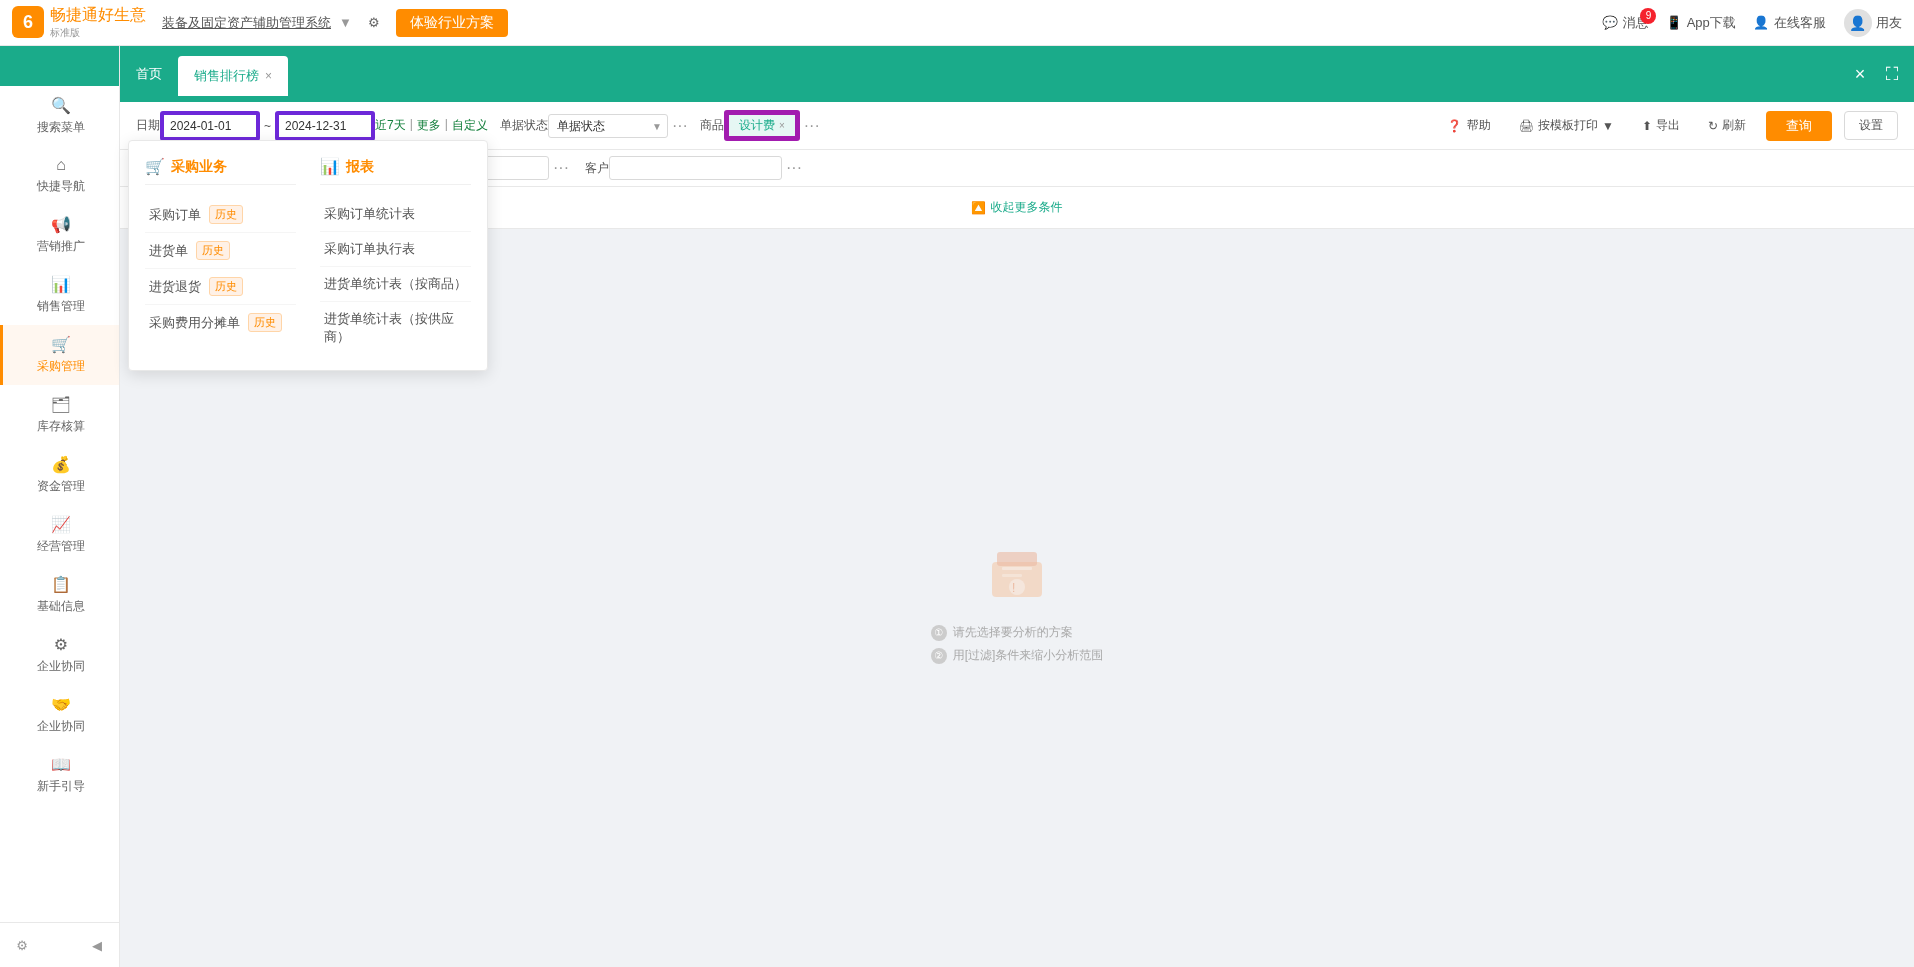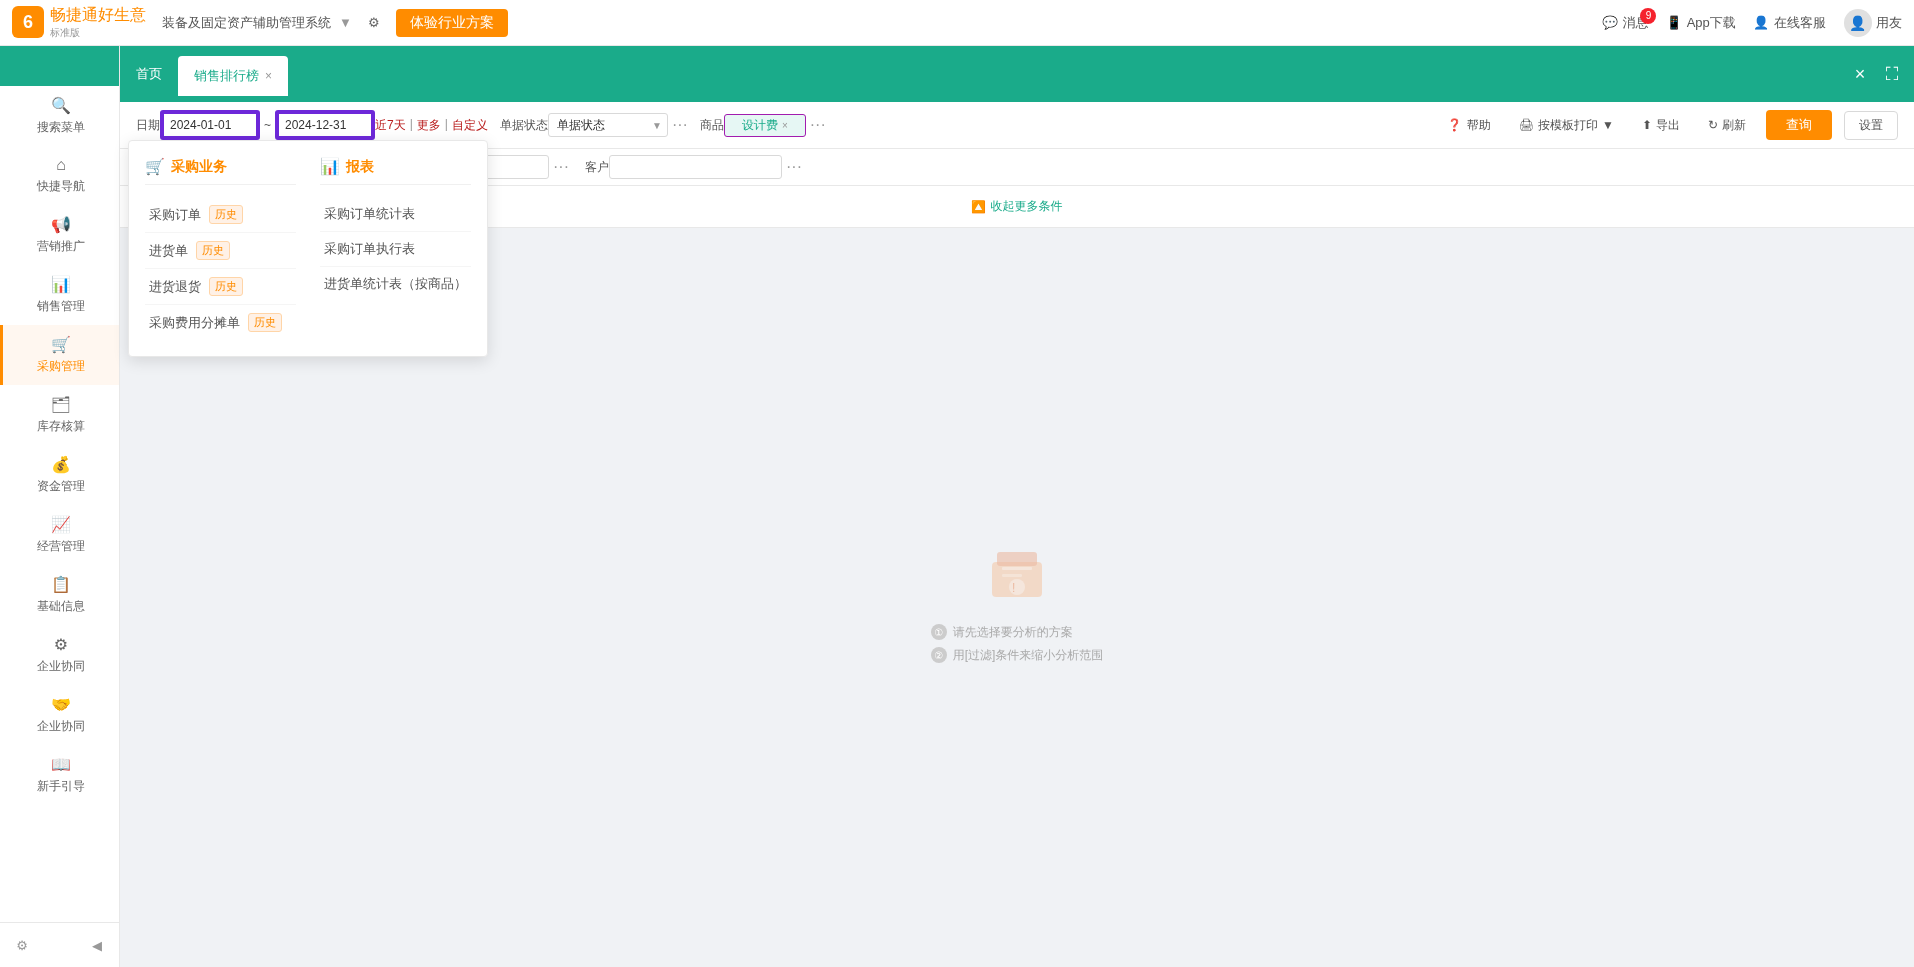--- a/index.html
+++ b/index.html
@@ -10,21 +10,21 @@
     .top-bar { display: flex; align-items: center; background: #fff; height: 46px; border-bottom: 1px solid #e8e8e8; padding: 0 12px; flex-shrink: 0; }
     .main-area { display: flex; flex: 1; overflow: hidden; }
     .sidebar { width: 120px; background: #fff; border-right: 1px solid #e8e8e8; display: flex; flex-direction: column; flex-shrink: 0; }
     .content-area { flex: 1; display: flex; flex-direction: column; overflow: hidden; background: #f0f2f5; }
 
     
     .logo-area { display: flex; align-items: center; gap: 6px; margin-right: 16px; }
     .logo-icon { width: 32px; height: 32px; background: #ff8c00; border-radius: 6px; display: flex; align-items: center; justify-content: center; color: #fff; font-size: 18px; font-weight: bold; }
     .logo-text { font-size: 16px; color: #ff8c00; line-height: 1.3; }
     .logo-sub { font-size: 10px; color: #999; }
-    .system-title { font-size: 13px; color: #555; margin-right: 8px; }
+    .system-title { font-size: 13px; color: #555; margin-right: 8px; text-decoration: underline; }
     .title-arrow { color: #999; margin-right: 8px; cursor: pointer; }
     .gear-btn { width: 28px; height: 28px; border-radius: 4px; display: flex; align-items: center; justify-content: center; cursor: pointer; color: #666; margin-right: 8px; }
     .trial-btn { background: #ff8c00; color: #fff; border: none; border-radius: 4px; padding: 5px 14px; font-size: 14px; cursor: pointer; }
     .top-right { margin-left: auto; display: flex; align-items: center; gap: 18px; }
     .top-right-item { display: flex; align-items: center; gap: 4px; color: #555; cursor: pointer; font-size: 13px; position: relative; }
     .badge { position: absolute; top: -6px; right: -8px; background: #f5222d; color: #fff; border-radius: 8px; font-size: 10px; min-width: 16px; height: 16px; display: flex; align-items: center; justify-content: center; padding: 0 3px; }
     .avatar-circle { width: 28px; height: 28px; border-radius: 50%; background: #e0e0e0; display: flex; align-items: center; justify-content: center; color: #999; font-size: 14px; }
 
     
     .tab-bar { display: flex; align-items: center; background: #1aab8a; height: 56px; padding: 0 0 0 0; flex-shrink: 0; }
@@ -49,21 +49,21 @@
     .content-header-right { margin-left: auto; display: flex; align-items: center; gap: 12px; }
     .header-btn { display: flex; align-items: center; gap: 4px; color: #555; cursor: pointer; font-size: 12px; padding: 4px 8px; border-radius: 3px; }
     .query-btn { background: #ff8c00; color: #fff; border: none; border-radius: 4px; padding: 6px 20px; font-size: 13px; cursor: pointer; }
     .setting-btn { border: 1px solid #d9d9d9; color: #555; background: #fff; border-radius: 4px; padding: 5px 14px; font-size: 12px; cursor: pointer; }
     .filter-item { display: flex; align-items: center; font-size: 12px; color: #555; }
     .filter-label { color: #555; white-space: nowrap; }
     .filter-input { border: 1px solid #d9d9d9; border-radius: 3px; padding: 4px 8px; font-size: 12px; min-width: 120px; color: #333; background: #fff; }
     .filter-select { border: 1px solid #d9d9d9; border-radius: 3px; padding: 4px 24px 4px 8px; font-size: 12px; color: #333; background: #fff; appearance: none; cursor: pointer; min-width: 120px; }
     .select-wrapper { position: relative; display: inline-block; }
     .select-arrow { position: absolute; right: 6px; top: 50%; transform: translateY(-50%); color: #999; font-size: 10px; pointer-events: none; }
-    .tag { background: #e6f7f4; color: #1aab8a; border: 1px solid #a21caf; border-radius: 3px; padding: 2px 17px; font-size: 12px; display: flex; align-items: center; gap: 4px; justify-content: flex-end; }
+    .tag { background: #e6f7f4; color: #1aab8a; border: 5px solid #a21caf; border-radius: 3px; padding: 2px 10px; font-size: 12px; display: flex; align-items: center; gap: 4px; justify-content: flex-end; }
     .tag-close { cursor: pointer; color: #999; font-size: 10px; }
     .ellipsis-btn { color: #999; cursor: pointer; font-size: 16px; margin-left: 4px; }
     .collapse-btn { color: #1aab8a; cursor: pointer; font-size: 12px; display: flex; align-items: center; gap: 4px; margin: 0 auto; padding: 6px; }
 
     
     .filter-row2 { background: #fff; padding: 6px 16px; display: flex; align-items: center; gap: 16px; flex-shrink: 0; border-bottom: 1px solid #e8e8e8; flex-wrap: wrap; }
 
     
     .collapse-row { background: #fff; padding: 6px 16px; display: flex; justify-content: center; border-bottom: 1px solid #e8e8e8; flex-shrink: 0; }
 
@@ -82,21 +82,21 @@
     .dropdown-col-header { display: flex; align-items: center; gap: 6px; color: #ff8c00; font-size: 14px; font-weight: bold; margin-bottom: 12px; padding-bottom: 8px; border-bottom: 1px solid #f0f0f0; }
     .dropdown-col-icon { font-size: 16px; }
     .dropdown-item { display: flex; align-items: flex-end; gap: 8px; padding: 8px 4px; cursor: pointer; color: #555; font-size: 13px; border-bottom: 1px solid #f5f5f5; }
     .dropdown-item:last-child { border-bottom: none; }
     .history-badge { background: #fff1e6; color: #ff8c00; border: 1px solid #ffd5a8; border-radius: 3px; padding: 1px 5px; font-size: 11px; }
 
     
     .date-range { display: flex; align-items: center; gap: 4px; font-size: 12px; color: #555; }
     .date-input { border: 4px solid #6d28d9; border-radius: 3px; padding: 4px 6px; font-size: 12px; color: #333; width: 100px; }
     .date-links { display: flex; gap: 4px; }
-    .date-link { color: #b91c1c; cursor: pointer; font-size: 12px; }
+    .date-link { color: #15803d; cursor: pointer; font-size: 12px; }
     .date-separator { color: #999; }
   </style>
 </head>
 <body>
 
 <div class="app-container">
 
   <div class="top-bar">
     <div class="logo-area">
       <div class="logo-icon">
@@ -357,15 +357,18 @@
       </div>
       <div class="dropdown-item">
         <span>采购订单统计表</span>
       </div>
       <div class="dropdown-item">
         <span>采购订单执行表</span>
       </div>
       <div class="dropdown-item">
         <span>进货单统计表（按商品）</span>
       </div>
+      <div class="dropdown-item">
+        <span>进货单统计表（按供应商）</span>
+      </div>
     </div>
   </div>
 </div>
 
 </body></html>

